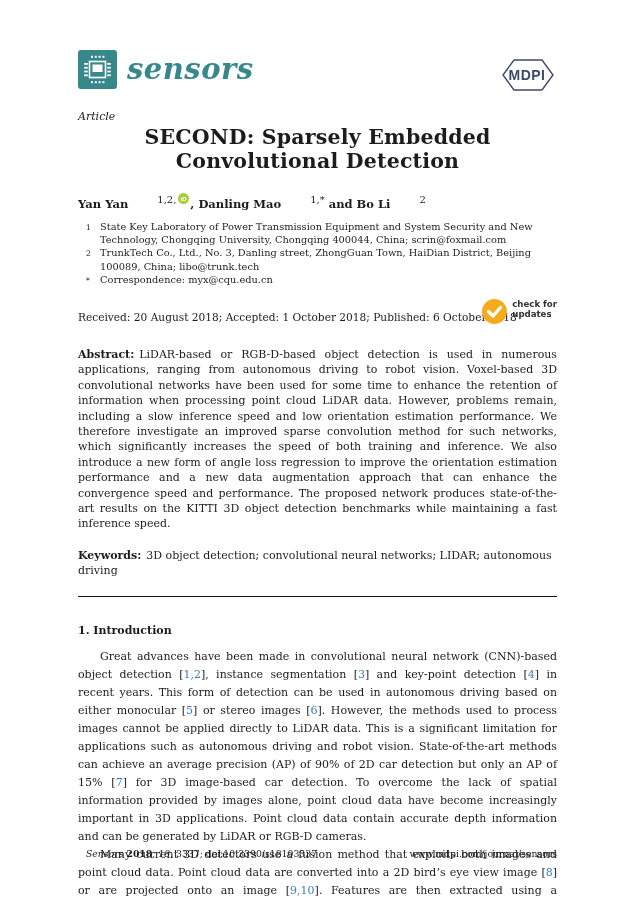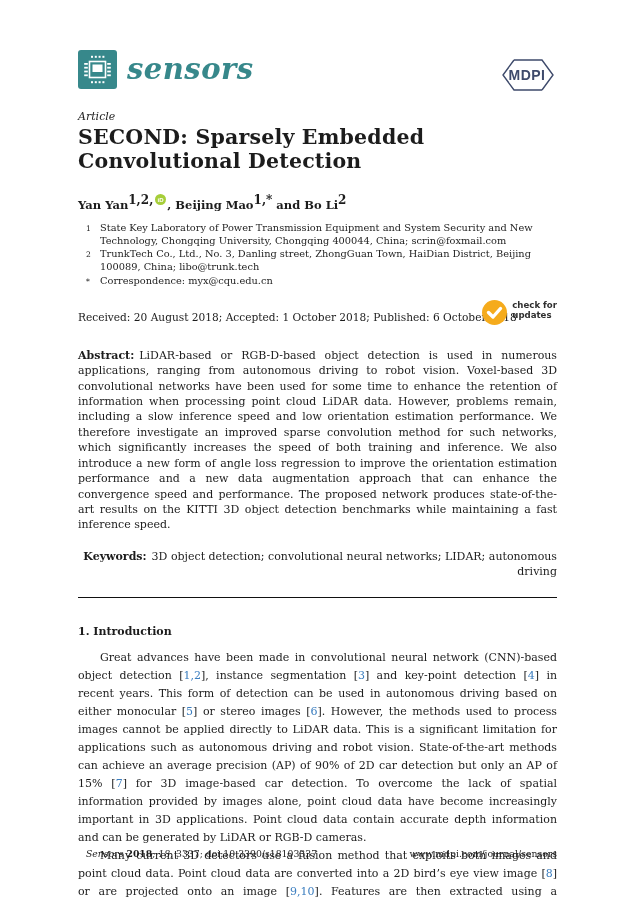--- a/index.html
+++ b/index.html
@@ -20,41 +20,41 @@
   .chip-bg { fill: var(--teal); }
   .journal-word {
     font-size: 29px; font-style: italic; font-weight: bold;
     color: var(--teal); letter-spacing: 0.5px; line-height: 39px;
   }
   .mdpi-svg { display: block; margin-top: 5px; }
   .mdpi-stroke { stroke: var(--navy); fill: none; stroke-width: 1.4; }
   .mdpi-text { fill: var(--navy); font-family: "Liberation Sans", sans-serif; font-weight: bold; font-size: 14px; letter-spacing: 0.5px; }
   
   .article-label { margin: 15px 0 0 0; font-size: 11px; font-style: italic; }
-  .title { margin: 3px 0 0 0; font-size: 20.5px; font-weight: bold; line-height: 23.5px; letter-spacing: 0.2px; }
+  .title { margin: 3px 0 0 0; font-size: 20.5px; font-weight: bold; line-height: 23.5px; letter-spacing: 0.2px; text-align: center; }
   
   .authors { margin: 20px 0 0 0; font-size: 11.5px; font-weight: bold; }
-  .authors sup { font-size: 12px; font-weight: bold; }
+  .authors sup { font-size: 10px; font-weight: normal; margin-left: 29px; }
   .orcid-badge { display: inline-block; vertical-align: 4px; margin: 0 1px 0 2px; cursor: pointer; }
   .orcid-bg { fill: var(--orcid); }
   
   .affiliations { margin-top: 9px; }
   .aff-row { display: flex; padding-left: 8px; font-size: 9.8px; line-height: 13.2px; }
   .aff-marker { width: 14px; flex: 0 0 14px; font-size: 7.6px; transform: translateY(0.5px); }
   .aff-text { flex: 1; }
   
   .received-row { margin-top: 17px; position: relative; min-height: 27px; display: flex; align-items: center; }
   .dates { font-size: 10.6px; }
   .update-badge { position: absolute; right: 0; top: -4px; display: flex; align-items: flex-start; gap: 5px; cursor: pointer; }
   .badge-circle-bg { fill: var(--badge); }
   .badge-text { font-family: "DejaVu Sans", sans-serif; font-size: 8.6px; font-weight: bold; color: #2f2f2f; line-height: 10px; }
   
   .abstract { margin: 17px 0 0 0; font-size: 11px; line-height: 15.4px; text-align: justify; }
   .inline-label { margin-right: 5px; margin-top: 32px; }
-  .keywords { margin: 16px 0 0 0; font-size: 11px; line-height: 15.4px; text-align: right; }
+  .keywords { margin: 16px 0 0 0; font-size: 11px; line-height: 15.4px; }
   .rule { border: none; border-top: 1.4px solid #111; margin: 17px 0 0 0; }
   
   .section-heading { margin: 27px 0 0 0; font-size: 11px; font-weight: bold; }
   .intro-para { margin: 0; font-size: 11px; line-height: 18px; text-align: justify; text-indent: 22px; }
   .intro-para.first { margin-top: 11px; }
   .cite { color: var(--cite); cursor: pointer; }
   
   .footer {
     position: absolute; left: 86px; right: 77px; bottom: 38px;
     display: flex; justify-content: space-between;
@@ -98,21 +98,21 @@
       <text class="mdpi-text" x="30" y="25" text-anchor="middle">MDPI</text>
     </svg>
   </div>
 
   <p class="article-label">Article</p>
   <h1 class="title"><span>SECOND: Sparsely Embedded</span><br><span>Convolutional Detection</span></h1>
 
   <p class="authors"><span>Yan Yan</span><sup>1,2,</sup><span class="orcid-badge"><svg width="11" height="11" viewBox="0 0 11 11">
           <circle class="orcid-bg" cx="5.5" cy="5.5" r="5.5"></circle>
           <text x="5.5" y="8" text-anchor="middle" fill="#ffffff" font-family="Liberation Sans, sans-serif" font-size="6" font-weight="bold">iD</text>
-        </svg></span><span>, </span><span>Beijing Mao</span><sup>1,*</sup><span> and </span><span>Bo Li</span><sup>2</sup></p>
+        </svg></span><span>, </span><span>Danling Mao</span><sup>1,*</sup><span> and </span><span>Bo Li</span><sup>2</sup></p>
 
   <div class="affiliations">
     <div class="aff-row">
       <span class="aff-marker">1</span>
       <span class="aff-text">State Key Laboratory of Power Transmission Equipment and System Security and New Technology, Chongqing University, Chongqing 400044, China; scrin@foxmail.com</span>
     </div>
     <div class="aff-row">
       <span class="aff-marker">2</span>
       <span class="aff-text">TrunkTech Co., Ltd., No. 3, Danling street, ZhongGuan Town, HaiDian District, Beijing 100089, China; libo@trunk.tech</span>
     </div>

